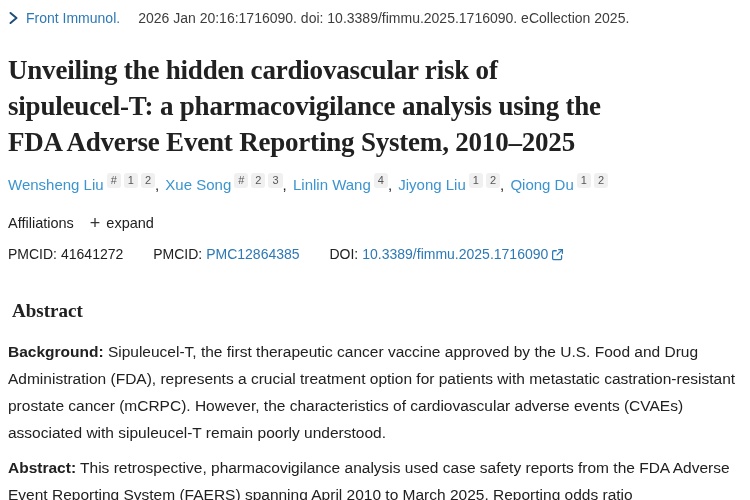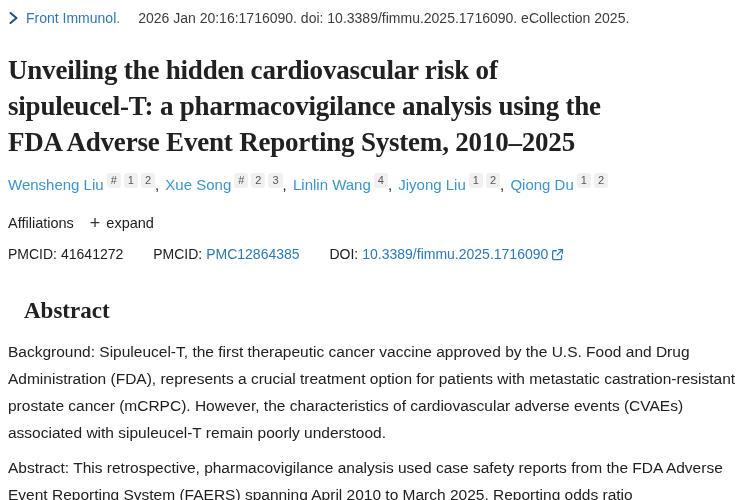--- a/index.html
+++ b/index.html
@@ -48,26 +48,26 @@
   .plus{font-size:18px;font-weight:400;color:#333;line-height:14px;}
 
   .ids-row{margin-top:13px;font-size:14px;line-height:20px;}
   .id-group{margin-right:26px;}
   .id-label{margin-right:4px;}
   .id-link{color:var(--link);text-decoration:none;cursor:pointer;}
   .ext-icon{display:inline-block;vertical-align:-2px;margin-left:3px;color:var(--link);}
 
   .abstract-h{
     font-family:"Liberation Serif","DejaVu Serif",serif;
-    font-size:23px;font-weight:600;line-height:30px;
-    margin:30px 0 0 16px;color:var(--text);
+    font-size:19px;font-weight:600;line-height:30px;
+    margin:30px 0 0 4px;color:var(--text);
   }
   .abs-para{font-size:15.5px;line-height:27px;margin:12px 0 0 0;color:var(--text);}
   .abs-para + .abs-para{margin-top:8px;}
-  .abs-para b{font-weight:400;}
+  .abs-para b{font-weight:700;}
 </style>
 </head>
 <body>
 
 <div class="page">
 
   <div class="citation">
     <span class="chev">
       <svg width="11" height="14" viewBox="0 0 11 14">
         <polyline points="2.5,2 8.5,7 2.5,12" fill="none" stroke="#1f4e79" stroke-width="2" stroke-linecap="round" stroke-linejoin="round"></polyline>

